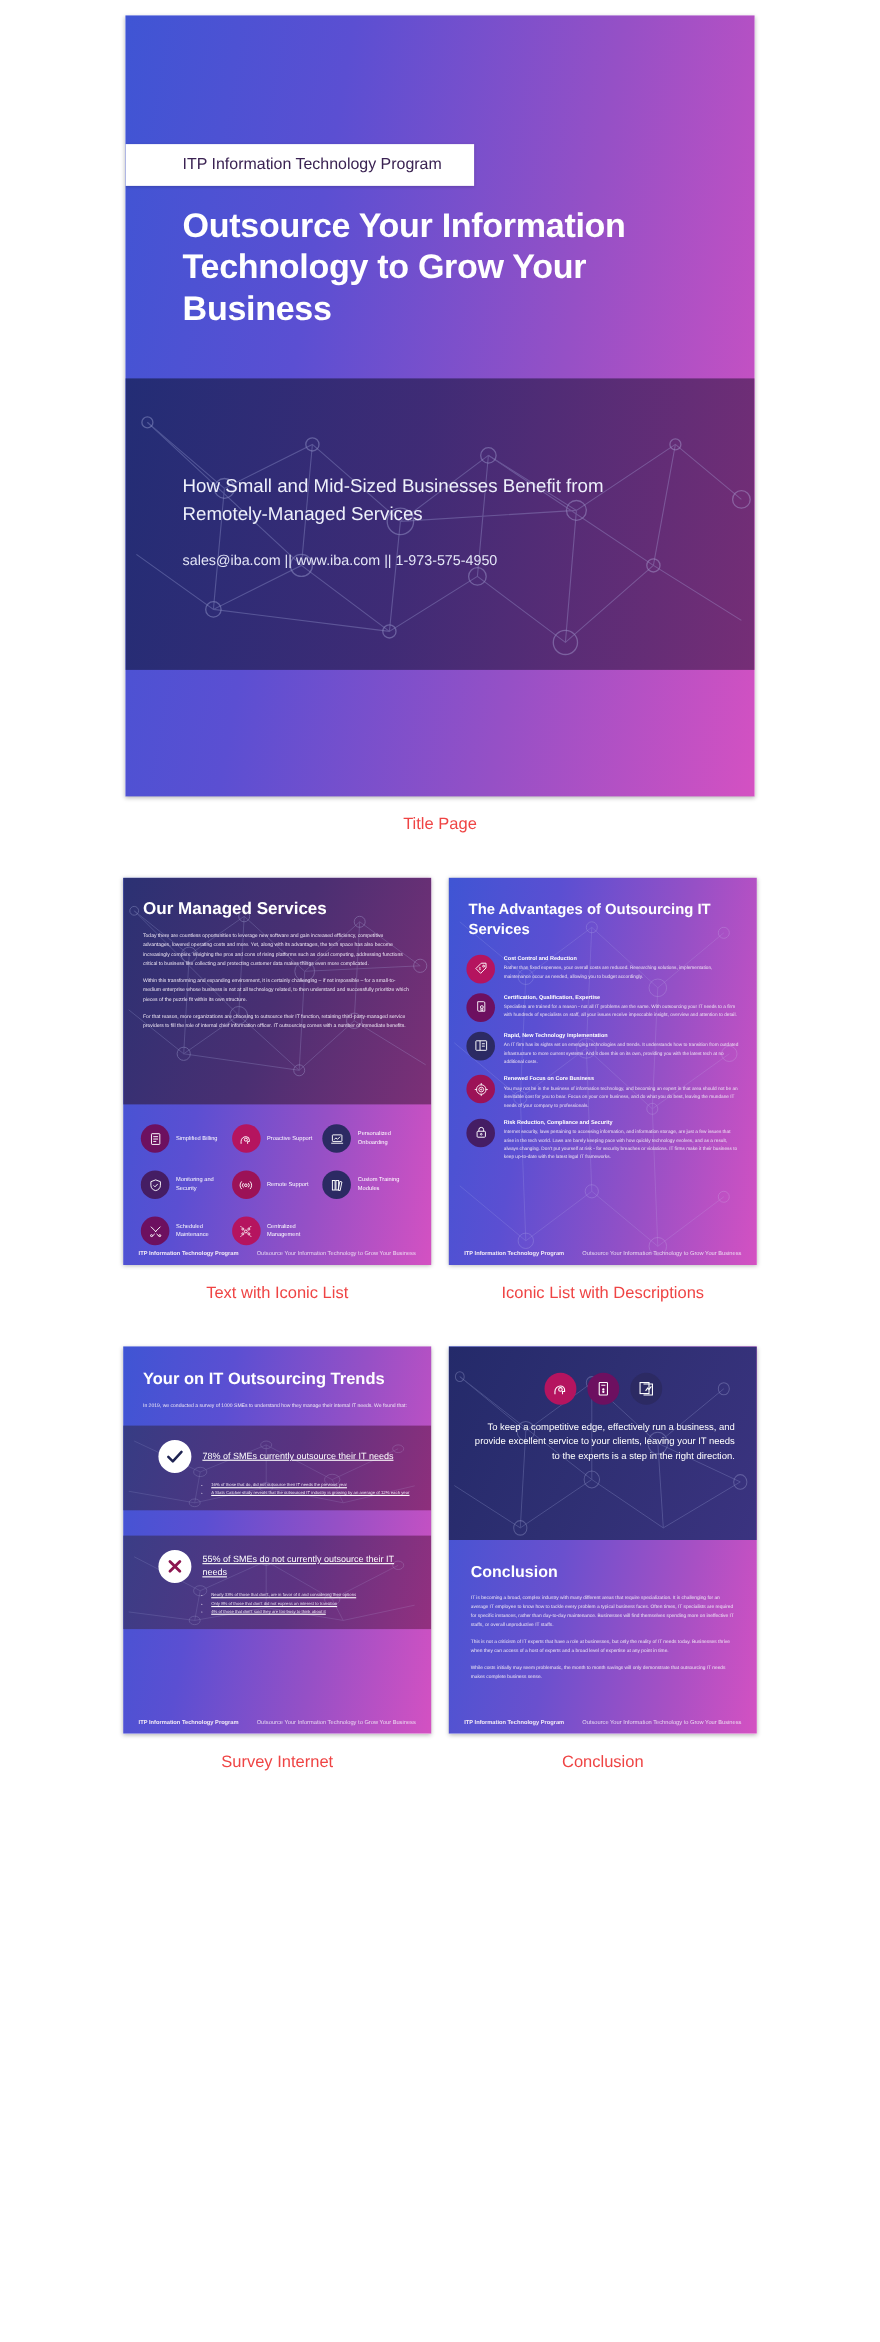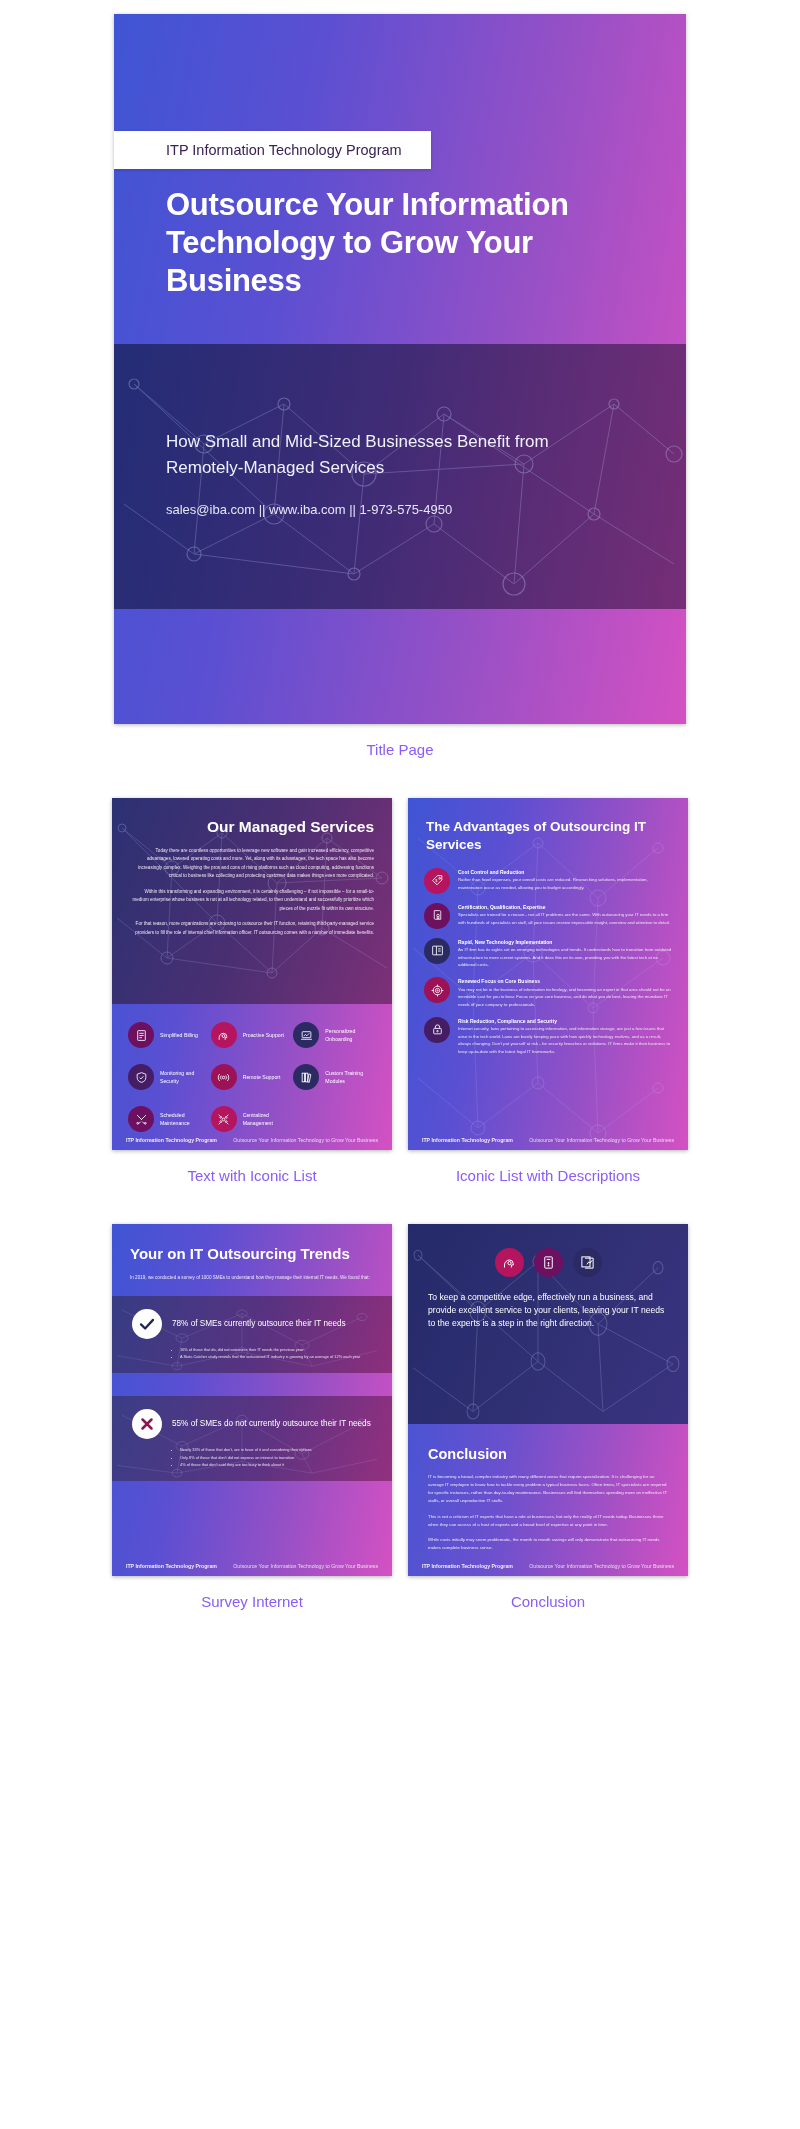--- a/index.html
+++ b/index.html
@@ -47,21 +47,21 @@
   .tp-sub {
     position: absolute; left: 52px; top: 415px; width: 420px;
     color: #eef0fb; font-size: 17px; line-height: 1.5; z-index: 3;
   }
   .tp-contact {
     position: absolute; left: 52px; top: 488px;
     color: #e4e6f7; font-size: 13px; z-index: 3;
   }
 
   .caption {
-    text-align: center; font-size: 15px; color: #8b5cf6;
+    text-align: center; font-size: 15px; color: #ef4444;
     margin: 17px 0 0 0; font-family: "Liberation Sans", sans-serif;
   }
 
   
   .grid { display: flex; gap: 16px; justify-content: center; padding: 0 14px; margin-top: 40px; }
   .col { width: 280px; }
   .card {
     position: relative; width: 280px; height: 352px; overflow: hidden;
     box-shadow: 0 1px 4px rgba(0,0,0,.3);
     color: #fff;
@@ -70,21 +70,21 @@
   .bg-dark   { background: linear-gradient(110deg,#2b3173 0%,#4a2f72 50%,#7d3077 100%); }
   .card-foot {
     position: absolute; left: 0; right: 0; bottom: 0; height: 20px;
     display: flex; align-items: center; justify-content: space-between;
     padding: 0 14px; font-size: 5.2px; color: #f2eaf6;
   }
   .foot-left { font-weight: bold; }
   .foot-right { opacity: .88; }
 
   
-  .c1-top { position: relative; height: 206px; padding: 20px 18px 0 18px; overflow: hidden; text-align: right; }
+  .c1-top { position: relative; height: 206px; padding: 20px 18px 0 18px; overflow: hidden; }
   .c1-title { font-size: 15.5px; font-weight: bold; position: relative; z-index: 3; }
   .c1-body { position: relative; z-index: 3; margin-top: 11px; font-size: 4.6px; line-height: 1.85; color: #efe8f5; }
   .c1-body p { margin-bottom: 7px; }
   .c1-bot { position: relative; height: 146px; padding: 18px 16px 0 16px; }
   .icon-grid { position: relative; z-index: 3; display: grid; grid-template-columns: 1fr 1fr 1fr; row-gap: 16px; }
   .ig-item { display: flex; align-items: center; gap: 6px; }
   .ig-label { font-size: 5.2px; line-height: 1.55; color: #fff; }
   .circ { width: 26px; height: 26px; border-radius: 50%; flex: 0 0 26px; display: flex; align-items: center; justify-content: center; }
   .circ svg { width: 13px; height: 13px; }
   .c-mag { background: #9c1257; }
@@ -98,33 +98,33 @@
   .adv-list { position: relative; z-index: 3; padding: 14px 16px 0 16px; display: flex; flex-direction: column; gap: 9px; }
   .adv-item { display: flex; gap: 8px; }
   .adv-head { font-size: 5px; font-weight: bold; color: #fff; margin-bottom: 1.5px; }
   .adv-txt { font-size: 4.3px; line-height: 1.72; color: #eee4f3; }
   .adv-body { padding-top: 1px; }
 
   
   .c3-head { position: relative; z-index: 3; padding: 20px 18px 0 18px; }
   .c3-title { font-size: 15px; font-weight: bold; line-height: 1.3; }
   .c3-intro { font-size: 4.6px; line-height: 1.8; margin-top: 10px; color: #efe8f5; }
-  .stat-band { position: relative; overflow: hidden; margin-top: 14px; padding: 13px 16px 12px 20px; }
+  .stat-band { position: relative; overflow: hidden; margin-top: 14px; padding: 13px 16px 12px 32px; text-decoration: underline; }
   .sb1 { background: linear-gradient(105deg,#363c84 0%,#5a3280 55%,#8e2f7c 100%); }
   .sb2 { background: linear-gradient(105deg,#3a3d86 0%,#5d3382 55%,#93307f 100%); }
   .stat-row { position: relative; z-index: 3; display: flex; align-items: center; gap: 10px; }
   .stat-badge { width: 30px; height: 30px; border-radius: 50%; background: #fff; flex: 0 0 30px; display: flex; align-items: center; justify-content: center; }
   .stat-badge svg { width: 18px; height: 18px; }
   .stat-text { font-size: 8.2px; line-height: 1.45; }
   .bullets { position: relative; z-index: 3; margin: 7px 0 0 41px; }
   .bullets li { font-size: 3.9px; line-height: 1.95; color: #e9dff0; margin-left: 7px; }
   .gap-band { height: 9px; }
 
   
-  .c4-top { position: relative; height: 200px; padding: 24px 20px 0 20px; overflow: hidden; }
+  .c4-top { position: relative; height: 176px; padding: 24px 20px 0 20px; overflow: hidden; text-align: right; }
   .c4-icons { position: relative; z-index: 3; display: flex; gap: 10px; justify-content: center; }
   .c4-icons .circ { width: 29px; height: 29px; flex: 0 0 29px; }
   .c4-icons .circ svg { width: 15px; height: 15px; }
   .c4-quote { position: relative; z-index: 3; margin-top: 14px; font-size: 8.6px; line-height: 1.5; color: #fff; }
   .c4-bot { position: relative; height: 192px; padding: 22px 20px 0 20px; overflow: hidden; }
   .c4-title { position: relative; z-index: 3; font-size: 14.5px; font-weight: bold; }
   .c4-body { position: relative; z-index: 3; margin-top: 11px; font-size: 4.4px; line-height: 1.85; color: #efe8f5; }
   .c4-body p { margin-bottom: 7px; }
   .bg-deep { background: linear-gradient(115deg,#242a6a 0%,#2e2f72 45%,#3b3380 100%); }
   .bg-conc { background: linear-gradient(100deg,#3f55d4 0%,#6a50ce 40%,#a750c4 75%,#d451c2 100%); }

